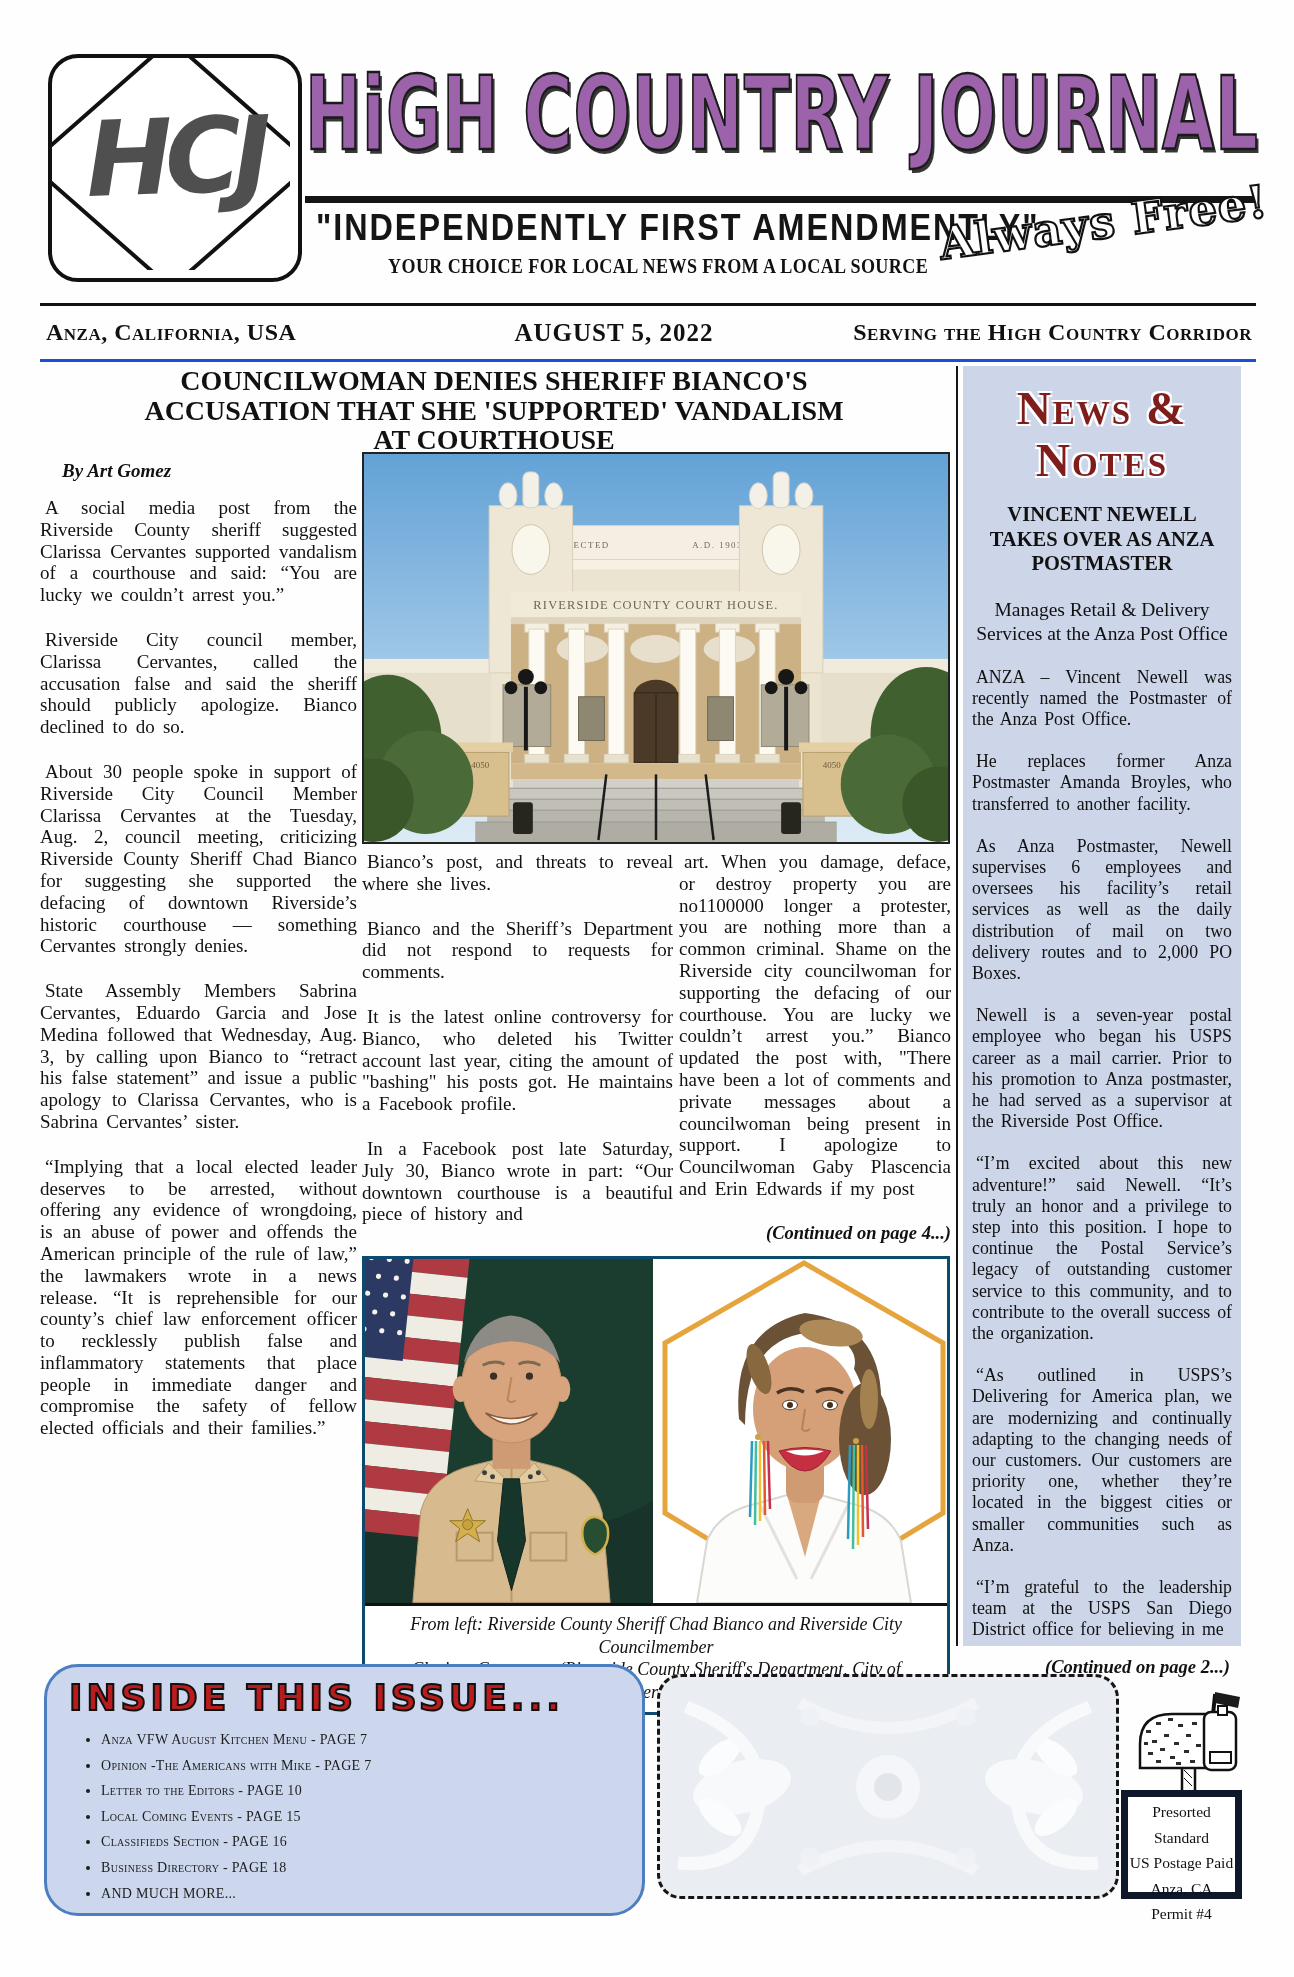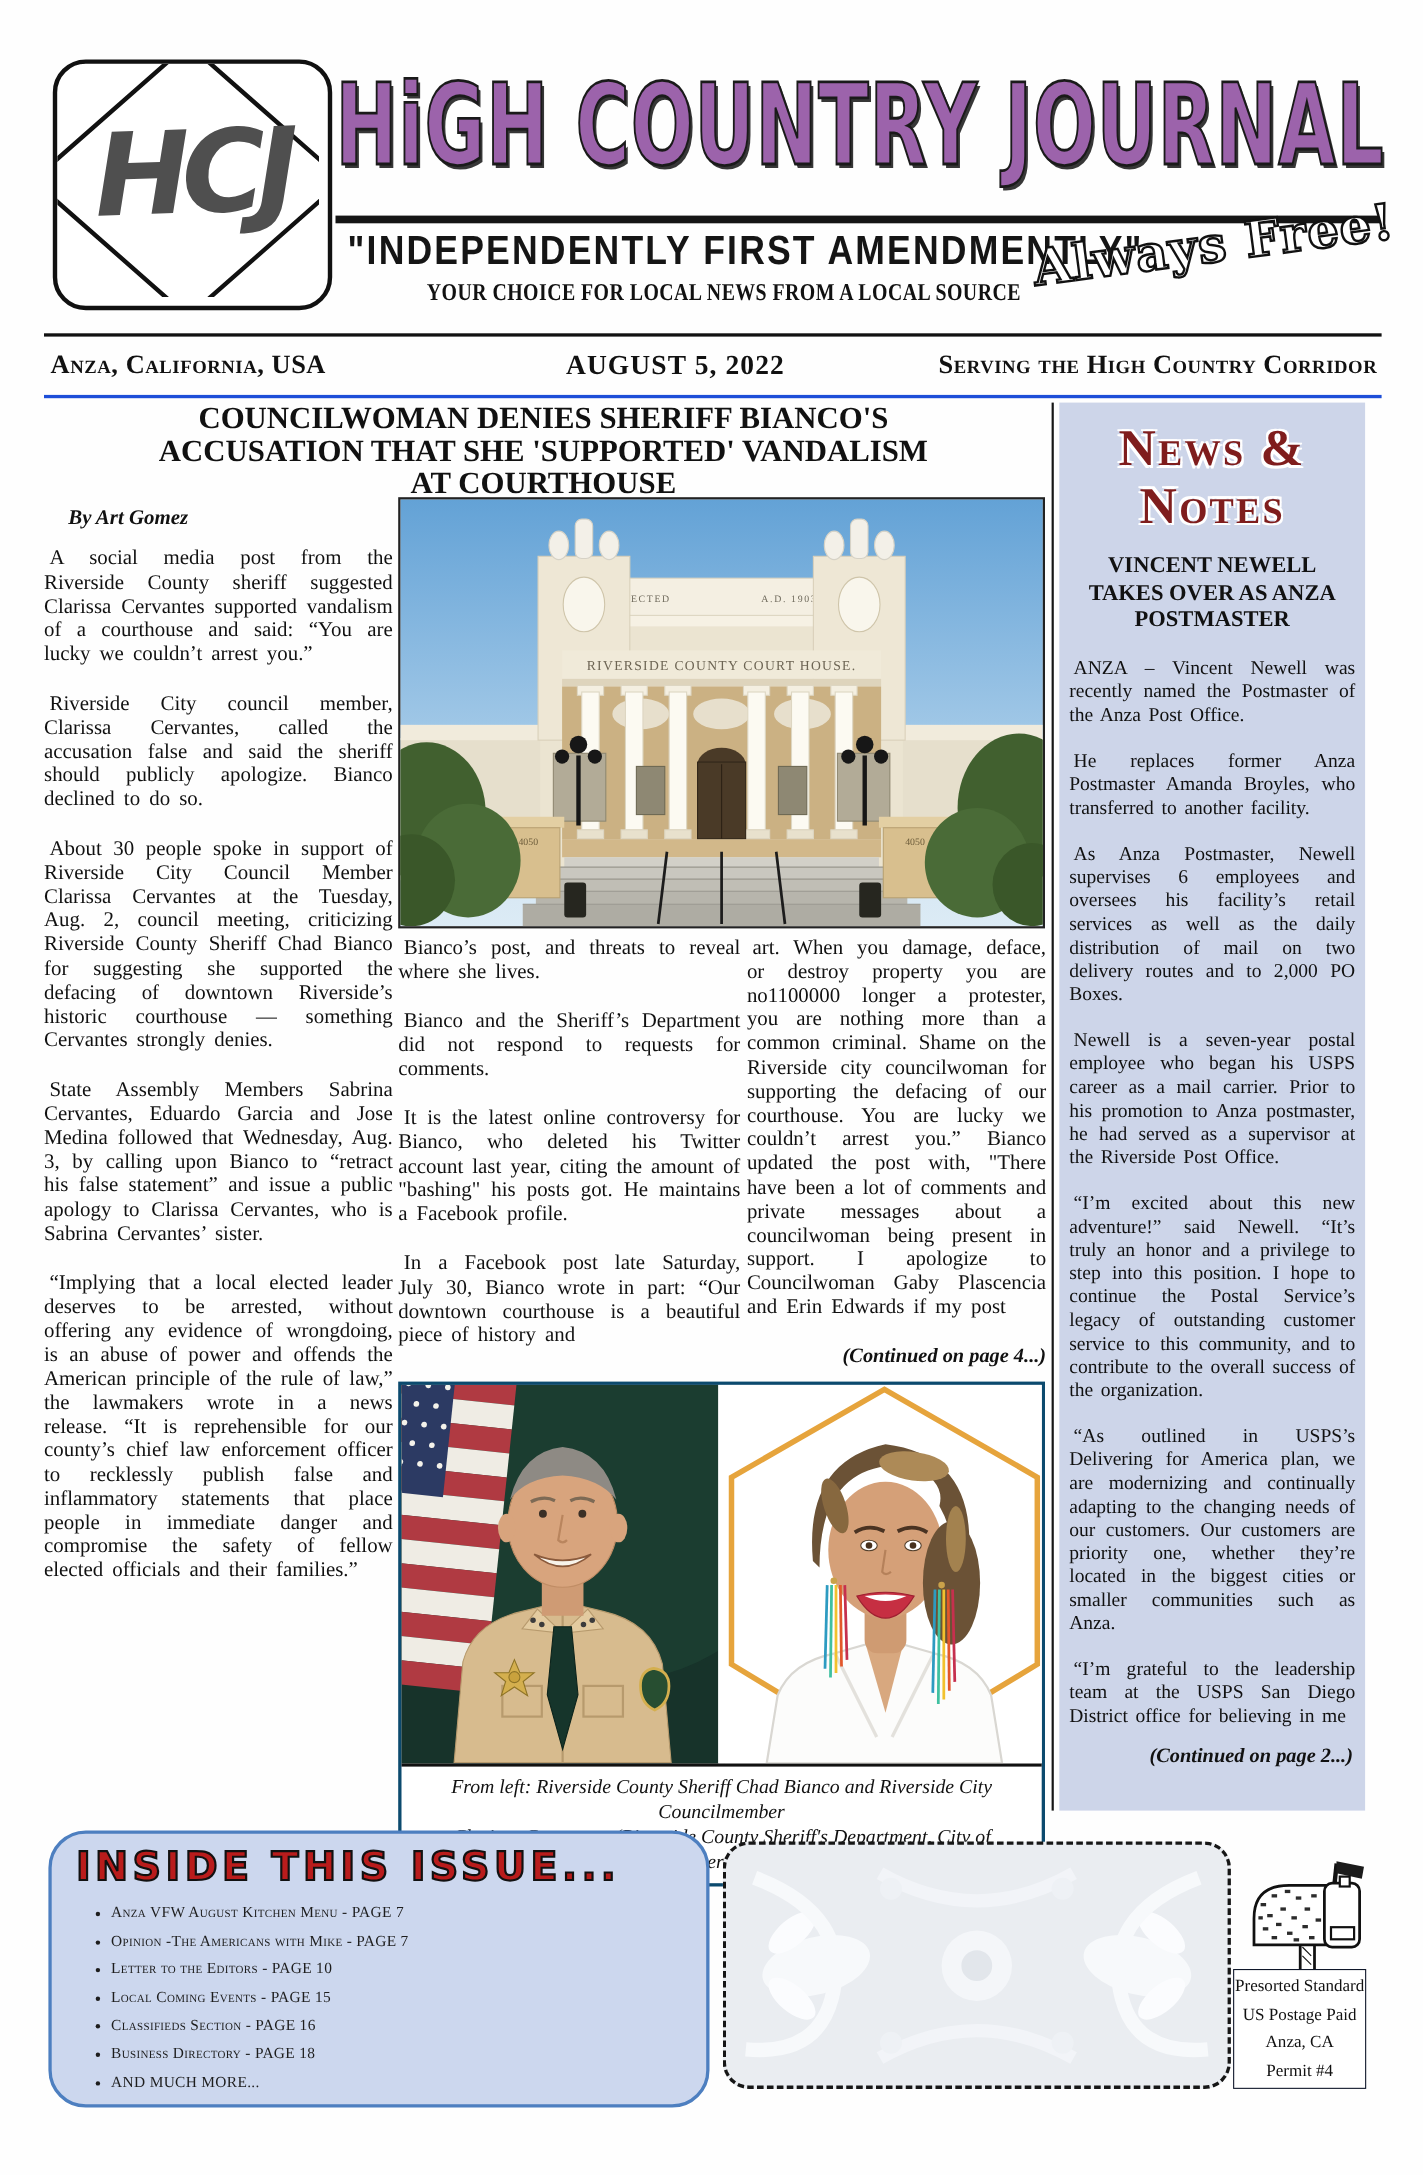--- a/index.html
+++ b/index.html
@@ -86,21 +86,21 @@
   .inside-title{font-family:"DejaVu Sans", sans-serif;font-weight:bold;font-size:36px;letter-spacing:4px;
       color:#b91c1c;-webkit-text-stroke:2px #111;white-space:nowrap;}
   .inside-box ul{margin:9px 0 0;padding-left:32px;list-style:disc;}
   .inside-box li{font-variant:small-caps;font-size:14px;line-height:25.6px;letter-spacing:.3px;color:#1d1d1d;}
 
   
   .address-box{position:absolute;left:657px;top:1674px;width:462px;height:225px;
       border:3px dashed #161616;border-radius:24px;background:#eaedf1;box-sizing:border-box;overflow:hidden;}
   .mailbox{position:absolute;left:1126px;top:1690px;}
   .permit-box{position:absolute;left:1121px;top:1790px;width:121px;height:109px;
-      border:1px solid #0f172a;box-sizing:border-box;background:#fff;text-align:center;
+      border:7px solid #0f172a;box-sizing:border-box;background:#fff;text-align:center;
       font-size:15.5px;line-height:25.5px;padding-top:2px;}
 </style>
 </head>
 <body>
 
 <div id="page">
 
   <header>
     <div class="logo-box">
       <svg width="238" height="212" viewBox="0 0 238 212">
@@ -392,20 +392,21 @@
     </figcaption>
   </figure>
 
   <div class="v-rule"></div>
   <aside class="sidebar">
     <div class="nn-title">
       <div>News &amp;</div>
       <div>Notes</div>
     </div>
     <div class="nn-heading">VINCENT NEWELL TAKES OVER AS ANZA POSTMASTER</div>
+    <div class="nn-subheading">Manages Retail &amp; Delivery Services at the Anza Post Office</div>
     <div class="col-text">
       <p>ANZA – Vincent Newell was recently named the Postmaster of the Anza Post Office.</p>
       <p>He replaces former Anza Postmaster Amanda Broyles, who transferred to another facility.</p>
       <p>As Anza Postmaster, Newell supervises 6 employees and oversees his facility’s retail services as well as the daily distribution of mail on two delivery routes and to 2,000 PO Boxes.</p>
       <p>Newell is a seven-year postal employee who began his USPS career as a mail carrier. Prior to his promotion to Anza postmaster, he had served as a supervisor at the Riverside Post Office.</p>
       <p>“I’m excited about this new adventure!” said Newell. “It’s truly an honor and a privilege to step into this position. I hope to continue the Postal Service’s legacy of outstanding customer service to this community, and to contribute to the overall success of the organization.</p>
       <p>“As outlined in USPS’s Delivering for America plan, we are modernizing and continually adapting to the changing needs of our customers. Our customers are priority one, whether they’re located in the biggest cities or smaller communities such as Anza.</p>
       <p>“I’m grateful to the leadership team at the USPS San Diego District office for believing in me</p>
     </div>
     <div class="nn-continued">(Continued on page 2...)</div>

